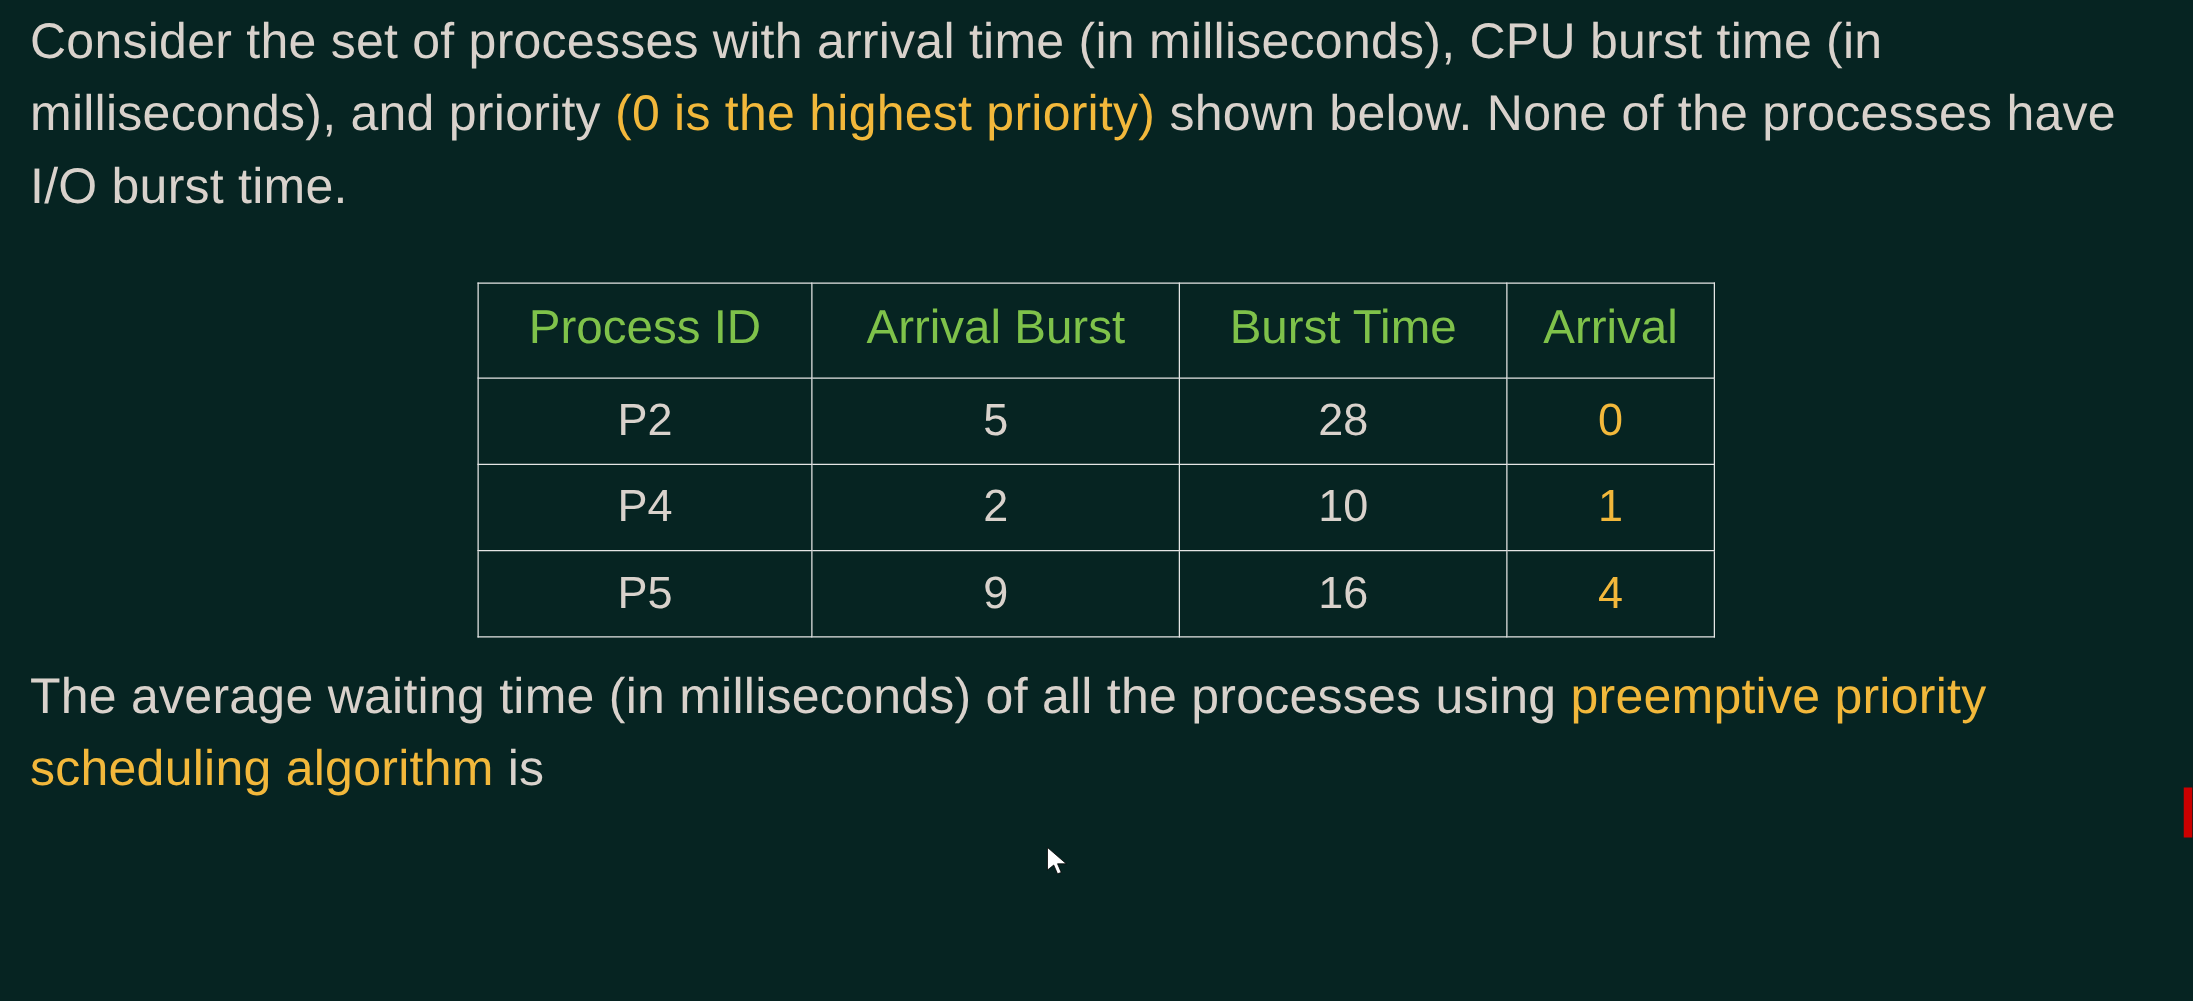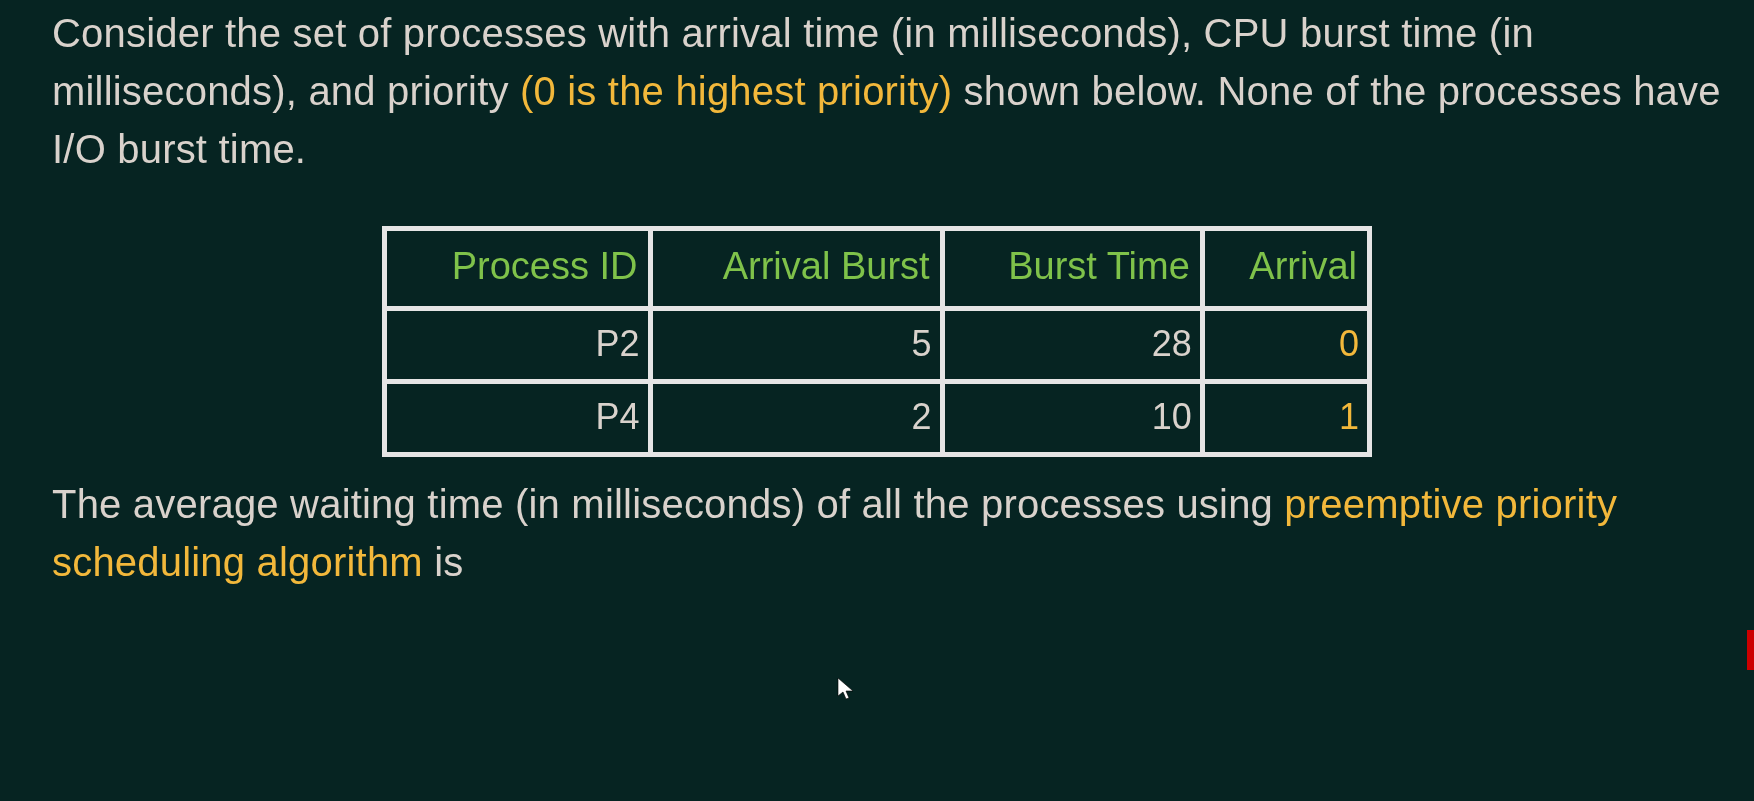--- a/index.html
+++ b/index.html
@@ -16,38 +16,37 @@
     width: 1754px;
     height: 801px;
     padding: 4px 24px 0 24px;
     color: #d9d2cc;
     position: relative;
   }
   .intro, .outro {
     font-size: 40px;
     line-height: 1.45;
     letter-spacing: 0.2px;
-    margin-left: 28px;
   }
   .hl {
     color: #f2b83b;
   }
   .tbl-wrap {
     display: flex;
     justify-content: center;
     margin: 48px 0 18px 0;
   }
   table.proc {
     border-collapse: collapse;
     width: 990px;
   }
   table.proc th,
   table.proc td {
-    border: 5px solid #e5e5e5;
-    text-align: right;
+    border: 1px solid #e5e5e5;
+    text-align: center;
     font-size: 36px;
     padding: 12px 8px 14px 8px;
     font-weight: 400;
   }
   table.proc th {
     color: #7fc24a;
     font-size: 38px;
     font-weight: 400;
     padding: 14px 10px 18px 10px;
   }
@@ -100,20 +99,26 @@
           <td>5</td>
           <td>28</td>
           <td class="pri">0</td>
         </tr>
         <tr>
           <td>P4</td>
           <td>2</td>
           <td>10</td>
           <td class="pri">1</td>
         </tr>
+        <tr>
+          <td>P5</td>
+          <td>9</td>
+          <td>16</td>
+          <td class="pri">4</td>
+        </tr>
       </tbody>
     </table>
   </div>
 
   <div class="outro">
     <span>The average waiting time (in milliseconds) of all the processes using </span><span class="hl">preemptive priority scheduling algorithm</span><span> is</span>
   </div>
 
   <div class="cursor">
     <svg width="22" height="26" viewBox="0 0 22 26">

